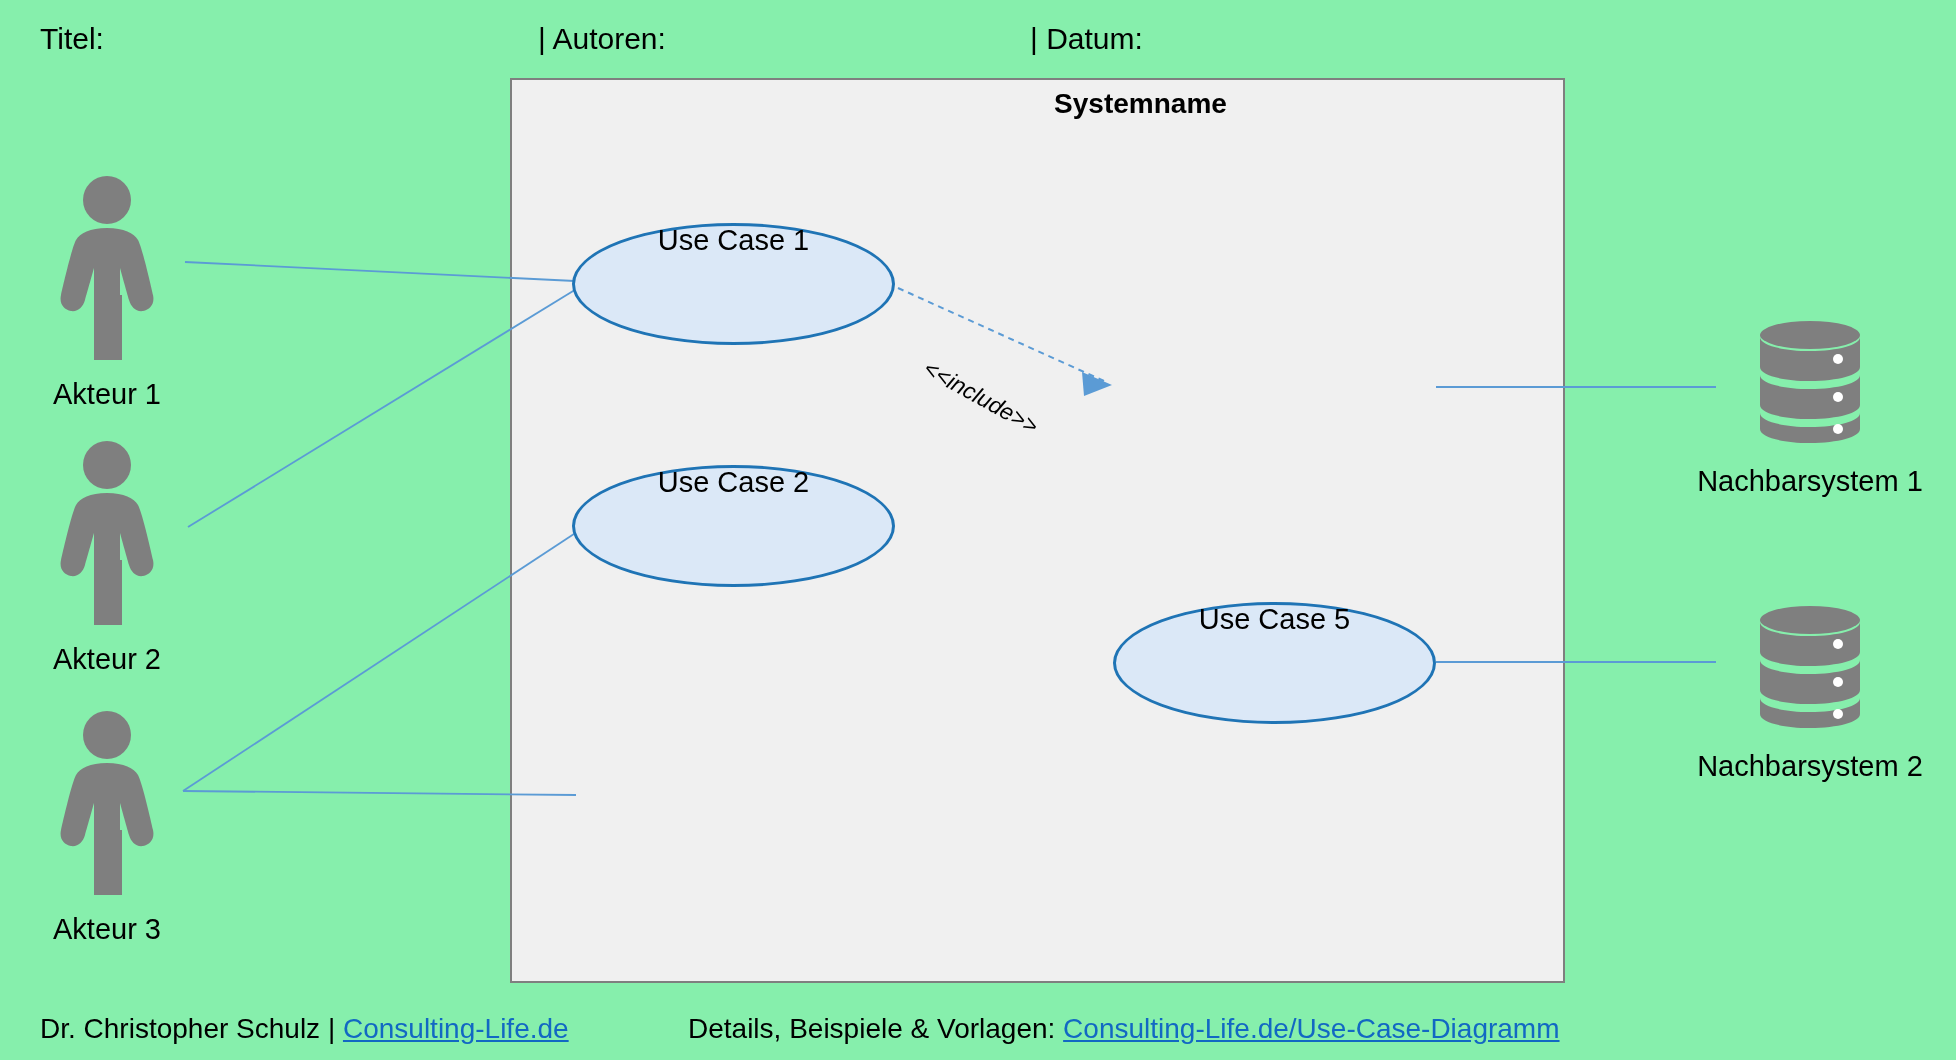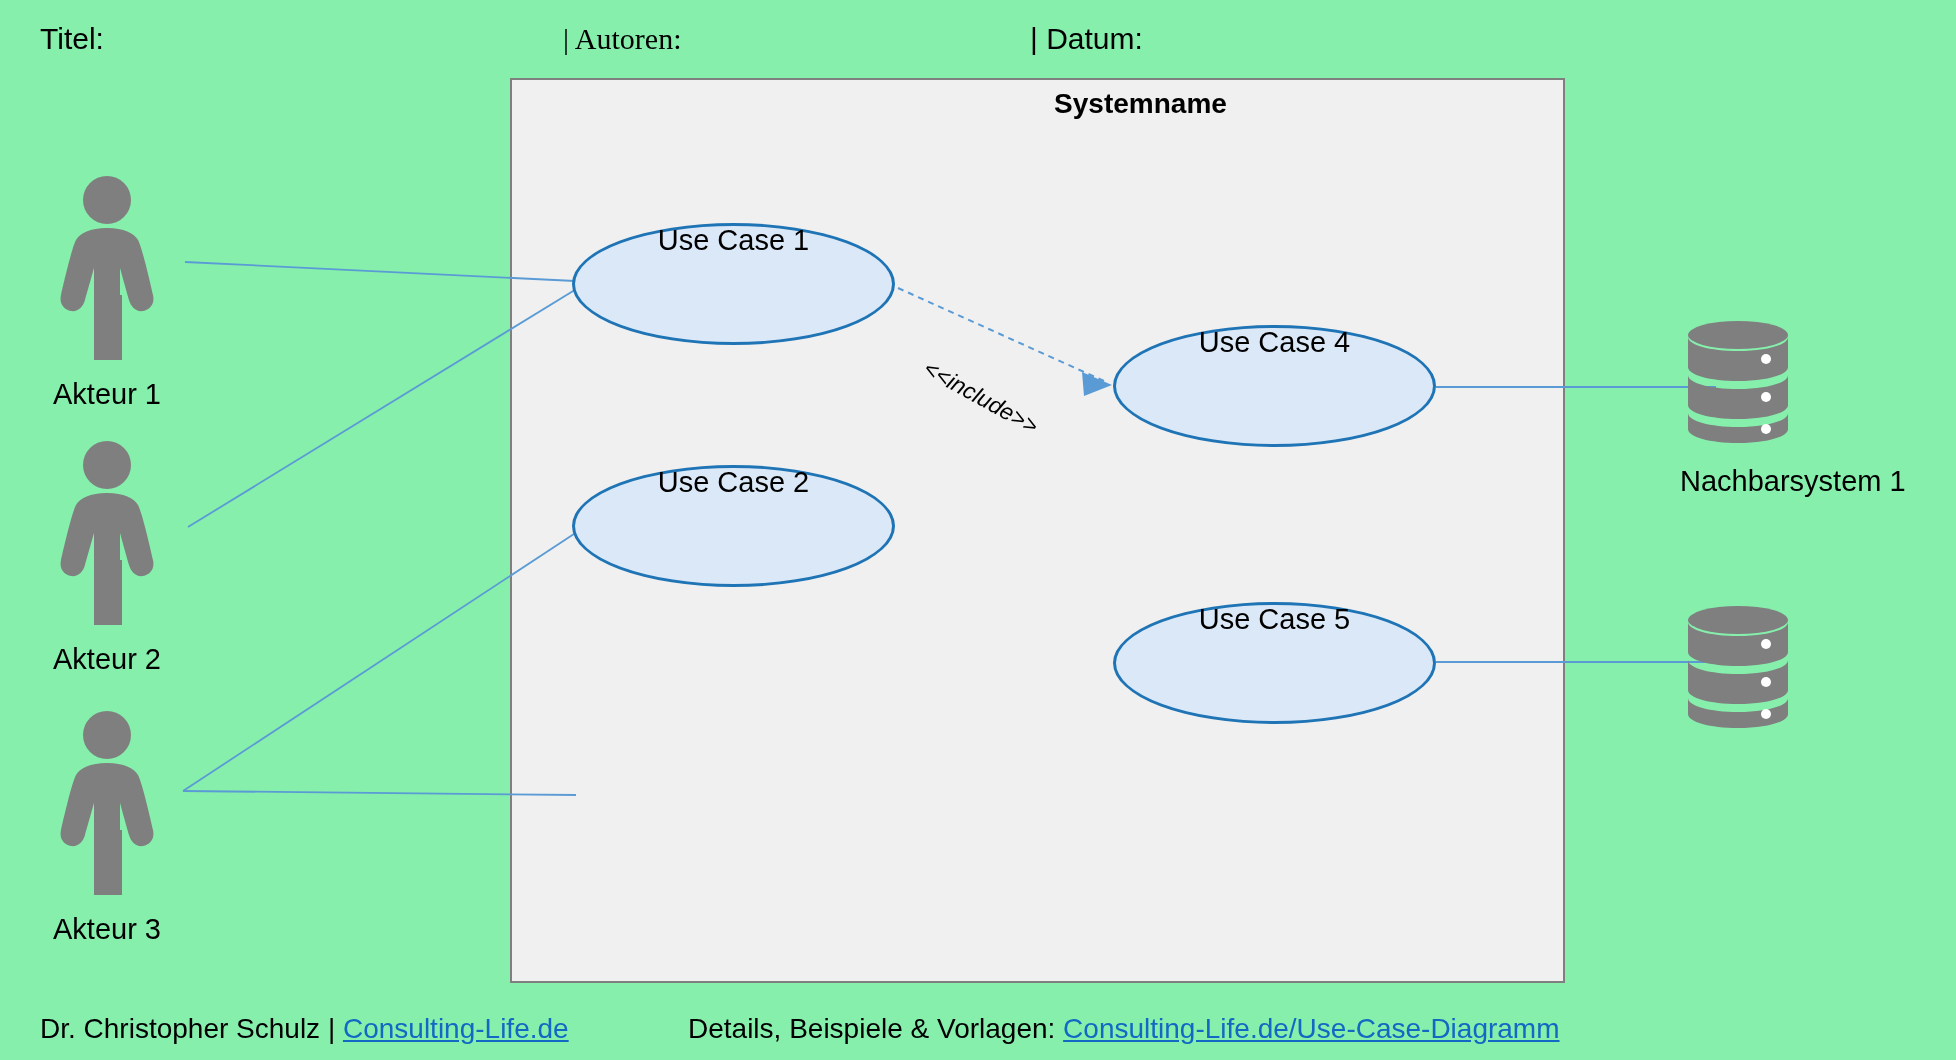--- a/index.html
+++ b/index.html
@@ -23,21 +23,21 @@
   
   .hdr {
     position: absolute;
     top: 22px;
     font-size: 30px;
     line-height: 34px;
     color: #000;
     white-space: nowrap;
   }
   #hdr-title  { left: 40px; }
-  #hdr-author { left: 563px; font-family: Liberation Serif, serif; }
+  #hdr-author { left: 538px; }
   #hdr-date   { left: 1030px; }
 
   
   #system-box {
     position: absolute;
     left: 510px;
     top: 78px;
     width: 1055px;
     height: 905px;
     background: #f0f0f0;
@@ -117,20 +117,21 @@
     white-space: nowrap;
   }
   #actor1 { left: 32px; top: 175px; }
   #actor2 { left: 32px; top: 440px; }
   #actor3 { left: 32px; top: 710px; }
 
   
   .neighbour {
     position: absolute;
     width: 260px;
+    text-align: center;
   }
   .neighbour .glyph { display: block; }
   .neighbour .lbl {
     display: block;
     margin-top: 10px;
     font-size: 29px;
     color: #000;
     white-space: nowrap;
   }
   #neighbour1 { left: 1680px; top: 315px; }
@@ -180,23 +181,20 @@
 
     <line x1="898" y1="288" x2="1104" y2="381" stroke="#5b9bd5" stroke-width="2" stroke-dasharray="6 5"></line>
     <polygon points="1112,385 1082,372 1084,396" fill="#5b9bd5"></polygon>
   </svg>
 
   <div class="usecase" id="uc1">
     <span>Use Case 1</span>
   </div>
   <div class="usecase" id="uc2">
     <span>Use Case 2</span>
-  </div>
-  <div class="usecase" id="uc4">
-    <span>Use Case 4</span>
   </div>
   <div class="usecase" id="uc5">
     <span>Use Case 5</span>
   </div>
 
   <div id="include-label">&lt;&lt;include&gt;&gt;</div>
 
   <div class="actor" id="actor1">
     <span class="glyph">
       <svg width="110" height="185" viewBox="0 0 110 185" xmlns="http://www.w3.org/2000/svg">
@@ -260,20 +258,21 @@
           <path d="M8 22v30c0 8 22 14 50 14s50-6 50-14V22c0 8-22 14-50 14S8 30 8 22z"></path>
           <path d="M8 60v30c0 8 22 14 50 14s50-6 50-14V60c0 8-22 14-50 14S8 68 8 60z"></path>
           <path d="M8 98v16c0 8 22 14 50 14s50-6 50-14V98c0 8-22 14-50 14S8 106 8 98z"></path>
           <ellipse cx="58" cy="20" rx="50" ry="14"></ellipse>
         </g>
         <circle cx="86" cy="44" r="5" fill="#ffffff"></circle>
         <circle cx="86" cy="82" r="5" fill="#ffffff"></circle>
         <circle cx="86" cy="114" r="5" fill="#ffffff"></circle>
       </svg>
     </span>
+    <span class="lbl">Nachbarsystem 2</span>
   </div>
 
   <div class="footer" id="footer-left">
     <span>Dr. Christopher Schulz | </span><span class="link">Consulting-Life.de</span>
   </div>
   <div class="footer" id="footer-right">
     <span>Details, Beispiele &amp; Vorlagen: </span><span class="link">Consulting-Life.de/Use-Case-Diagramm</span>
   </div>
 
 </div>

